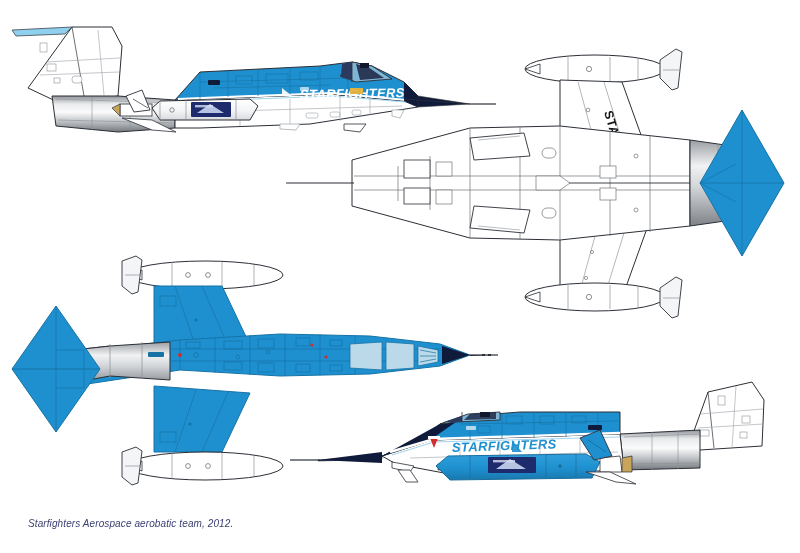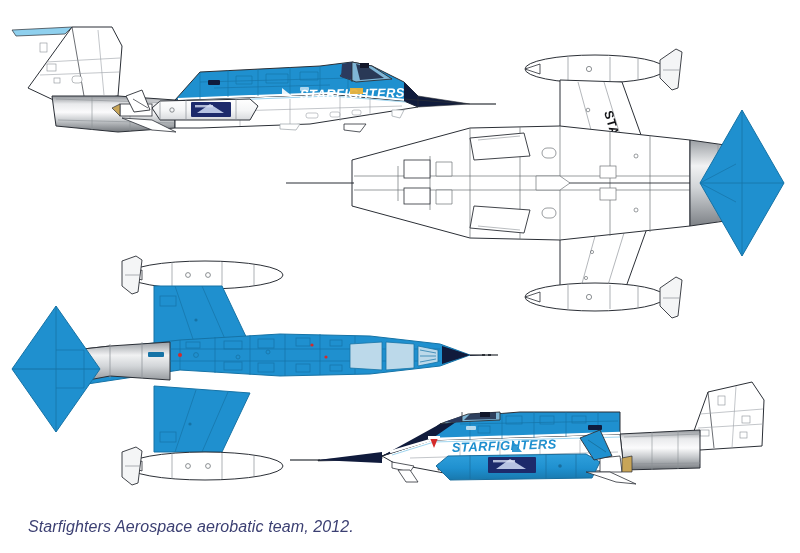--- a/index.html
+++ b/index.html
@@ -6,21 +6,21 @@
   html,body{margin:0;padding:0;background:#ffffff;}
   body{
     width:800px;height:553px;position:relative;overflow:hidden;
     font-family:"Liberation Sans",sans-serif;
     background:#ffffff;
   }
   #plate{position:absolute;left:0;top:0;width:800px;height:553px;}
   .caption{
     position:absolute;left:28px;top:518px;
     font-family:"Liberation Sans",sans-serif;
-    font-style:italic;font-size:16px;
+    font-style:italic;font-size:10px;
     color:#3b3f72;letter-spacing:.1px;white-space:nowrap;
   }
   svg{display:block;}
 </style>
 </head>
 <body>
 
 <svg id="plate" viewBox="0 0 800 553" width="800" height="553" xmlns="http://www.w3.org/2000/svg">
 
   <defs>

